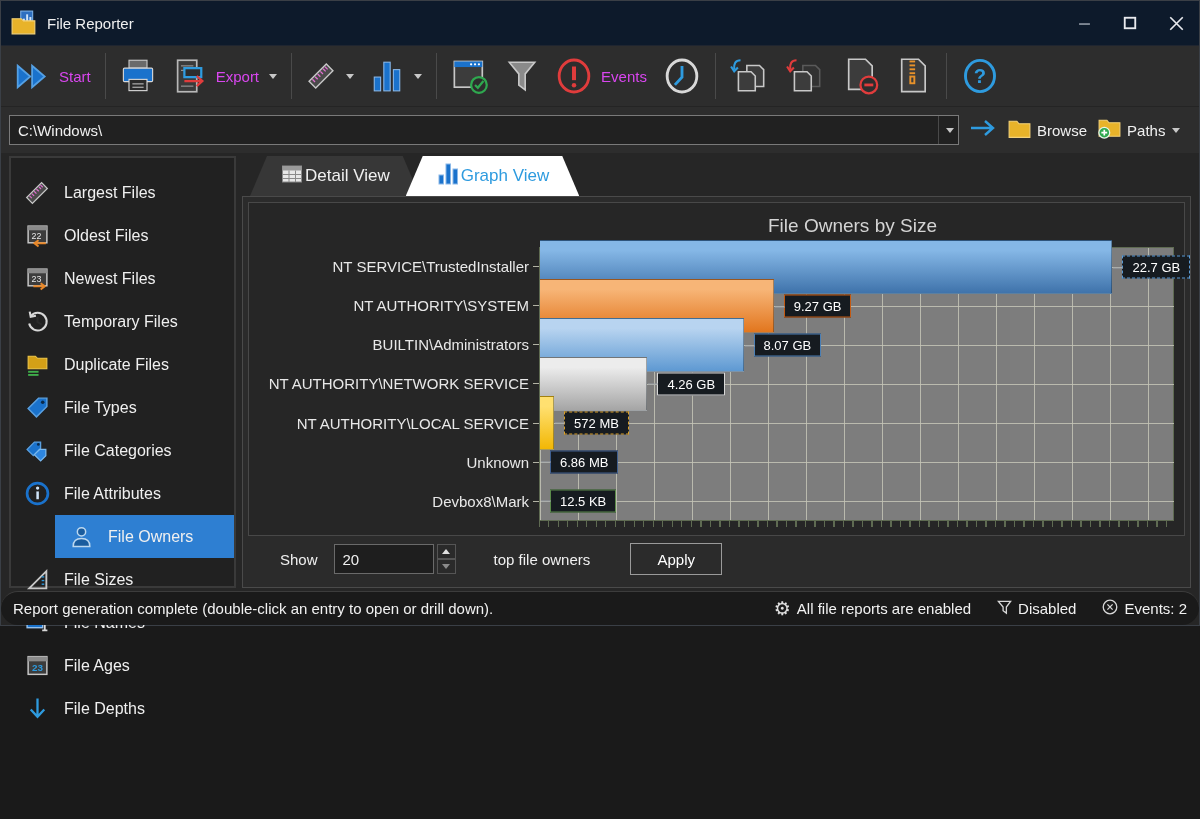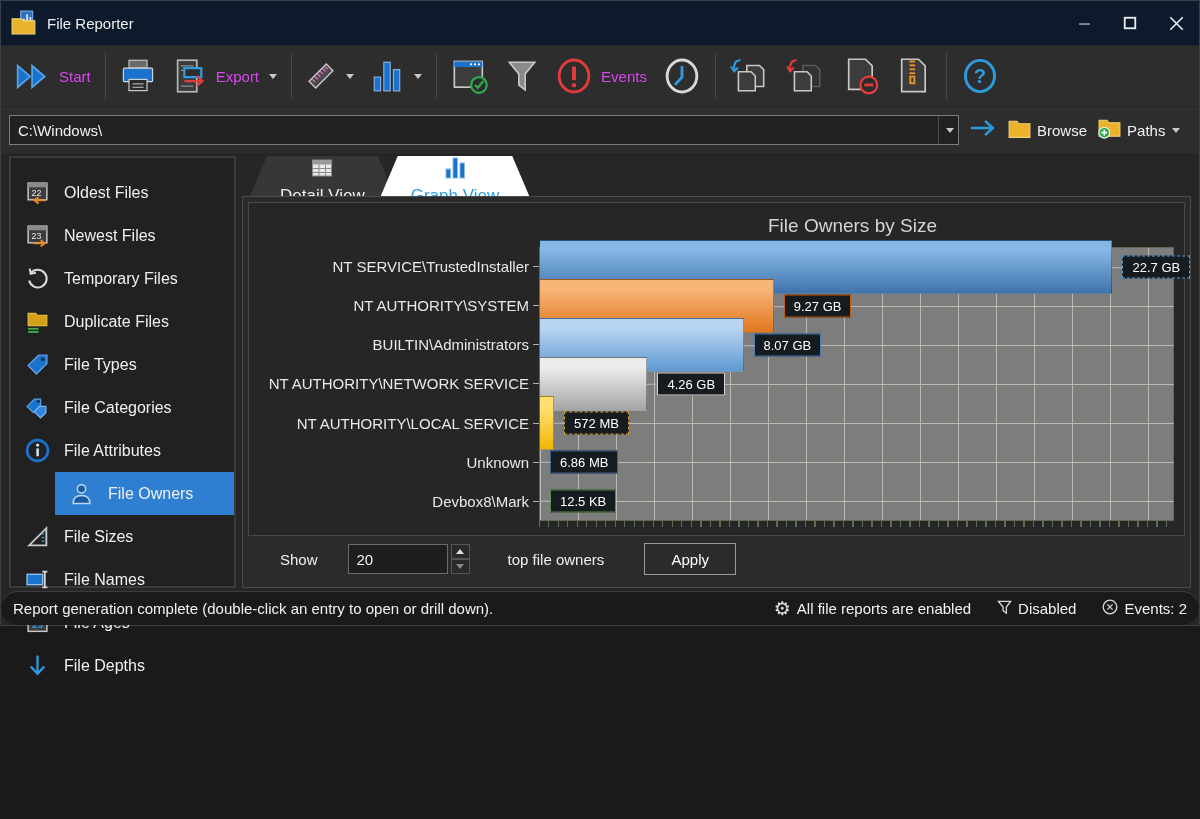--- a/index.html
+++ b/index.html
@@ -29,21 +29,21 @@
 
   
   .main { flex:1; display:flex; padding:3px 8px 3px 8px; background:#262626; min-height:0; }
   .sidebar { width:227px; flex:0 0 227px; background:#212121; border:2px solid #3a3a3a; padding-top:13px; }
   .side-item { height:43px; display:flex; align-items:center; gap:14px; padding-left:13px; font-size:16px; color:#f0f0f0; }
   .side-item .icon { width:26px; display:flex; justify-content:center; }
   .side-item.selected { background:#2e7fd2;margin-left:44px; }
 
   .content { flex:1; margin-left:6px; display:flex; flex-direction:column; min-width:0; }
   .tabs-row { height:40px; flex:0 0 40px; display:flex; align-items:flex-end; padding-left:8px; }
-  .tab { height:40px; display:flex; align-items:center; gap:1px; padding:0 30px; font-size:17px; color:#f0f0f0; background:#373737; clip-path:polygon(17px 0, calc(100% - 17px) 0, 100% 100%, 0 100%); position:relative;flex-direction:column; }
+  .tab { height:40px; display:flex; align-items:center; gap:1px; padding:0 30px; font-size:17px; color:#f0f0f0; background:#373737; clip-path:polygon(17px 0, calc(100% - 17px) 0, 100% 100%, 0 100%); position:relative; }
   .tab + .tab { margin-left:-14px; }
   .tab.active { background:#ffffff; color:#2e9bdf; z-index:2; }
 
   .page { flex:1; border:1px solid #4a4a4a; background:#2b2b2b; display:flex; flex-direction:column; padding:5px; min-height:0; }
   .chart { flex:1; background:#262626; border:1px solid #484848; display:flex; flex-direction:column; padding:4px 10px 0 2px; min-height:0; }
   .chart-title { text-align:center; font-size:19px; color:#d4d4d4; padding:8px 0 10px 280px; }
   .chart-body { flex:1; display:flex; min-height:0; position:relative; }
   .cat-col { width:288px; flex:0 0 288px; display:flex; flex-direction:column; }
   .cat-cell { flex:1; display:flex; align-items:center; justify-content:flex-end; font-size:15px; color:#e8e8e8; white-space:nowrap; }
   .cat-tick { width:6px; height:1px; background:#b2b2a4; margin-left:4px; }
@@ -53,21 +53,21 @@
   .grid-h { position:absolute; top:50%; left:0; right:-1px; height:1px; background:rgba(196,196,182,.85); }
   .bar { position:absolute; top:50%; transform:translateY(-50%); height:54px; left:0; border:1px solid rgba(15,25,35,.35); border-left:none; }
   .vbox { position:absolute; top:50%; transform:translateY(-50%); background:#161b20; color:#fff; font-size:13px; padding:3px 9px; white-space:nowrap; border:1px solid #888; z-index:3; }
   .vbox::before { content:""; position:absolute; left:-10px; top:50%; width:10px; height:1px; background:#9aa0a8; }
   .axis-ticks { height:6px; flex:0 0 6px; margin-left:288px;
           background-image:repeating-linear-gradient(to right, #5f6b52 0 1px, transparent 1px 9.5px); }
   .chart-gap { height:8px; flex:0 0 8px; }
 
   
   .controls { height:46px; flex:0 0 46px; display:flex; align-items:center; padding-left:32px; font-size:15px; color:#f0f0f0; }
-  .spin-wrap { display:flex; align-items:center; margin-left:30px; }
+  .spin-wrap { display:flex; align-items:center; margin-left:16px; }
   .spin { width:100px; height:30px; background:#1e1e1e; border:1px solid #6a6a6a; color:#f0f0f0; font-size:15px; padding-left:8px; font-family:"Liberation Sans",sans-serif; outline:none; }
   .spin-btns { display:flex; flex-direction:column; width:19px; height:30px; margin-left:3px; }
   .spin-btn { flex:1; background:#2a2a2a; border:1px solid #555; display:flex; align-items:center; justify-content:center; }
   .tri-up { width:0; height:0; border-left:4px solid transparent; border-right:4px solid transparent; border-bottom:5px solid #e0e0e0; }
   .tri-dn { width:0; height:0; border-left:4px solid transparent; border-right:4px solid transparent; border-top:5px solid #8a8a8a; }
   .suffix { margin-left:38px; }
   .apply-btn { margin-left:40px; width:92px; height:32px; border:1px solid #9a9a9a; background:#2b2b2b; color:#ffffff; font-size:15px; display:flex; align-items:center; justify-content:center; }
 
   
   .statusbar { height:34px; flex:0 0 34px; background:#1a1a1a; border-top:1px solid #3c3c3c; display:flex; align-items:center; padding:0 12px; font-size:15px; color:#f2f2f2;border-radius:17px; }
@@ -298,20 +298,38 @@
           <path d="M7 12.2 v5.6 M4.2 15 h5.6" stroke="#fff" stroke-width="1.6"></path>
         </svg>
       </span>
       <span>Paths</span>
       <span class="caret"></span>
     </div>
   </div>
 
   <div class="main">
     <div class="sidebar" id="sidebar">
+        <div class="side-item">
+          <span class="icon">
+            <svg viewBox="0 0 32 32" width="30" height="30">
+              <g transform="rotate(-45 16 16)">
+                <rect x="3" y="11" width="26" height="10" fill="#4a4a4a" stroke="#c8c8c8" stroke-width="1.5"></rect>
+                <g stroke="#e070d0" stroke-width="1.4">
+                  <line x1="7" y1="12" x2="7" y2="16"></line>
+                  <line x1="11" y1="12" x2="11" y2="16"></line>
+                  <line x1="15" y1="12" x2="15" y2="16"></line>
+                  <line x1="19" y1="12" x2="19" y2="16"></line>
+                  <line x1="23" y1="12" x2="23" y2="16"></line>
+                  <line x1="26" y1="12" x2="26" y2="16"></line>
+                </g>
+              </g>
+            </svg>
+          </span>
+          <span>Largest Files</span>
+        </div>
         <div class="side-item">
           <span class="icon">
             <svg viewBox="0 0 24 24" width="25" height="25">
               <rect x="3" y="3" width="18" height="16" fill="#3c3c3c" stroke="#c8c8c8" stroke-width="1.4"></rect>
               <rect x="3" y="3" width="18" height="4" fill="#8a8a8a"></rect>
               <text x="11" y="15.5" font-size="8.5" fill="#e8e8e8" text-anchor="middle" font-family="sans-serif">22</text>
               <path d="M20 19.5 H10 M13 16.5 l-4 3 4 3" stroke="#e8882a" stroke-width="1.9" fill="none"></path>
             </svg>
           </span>
           <span>Oldest Files</span>

